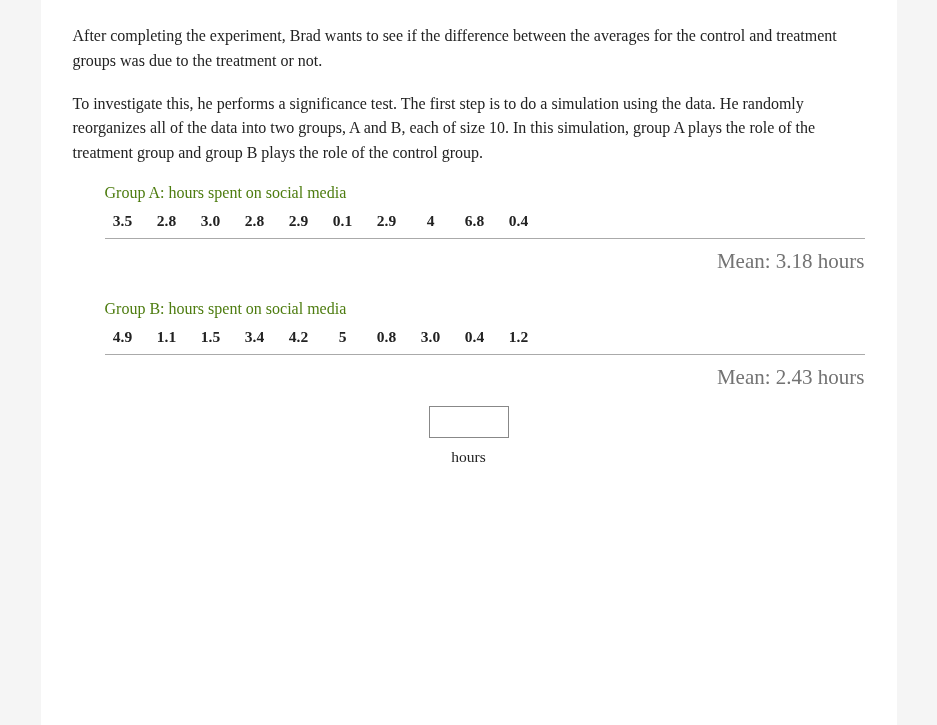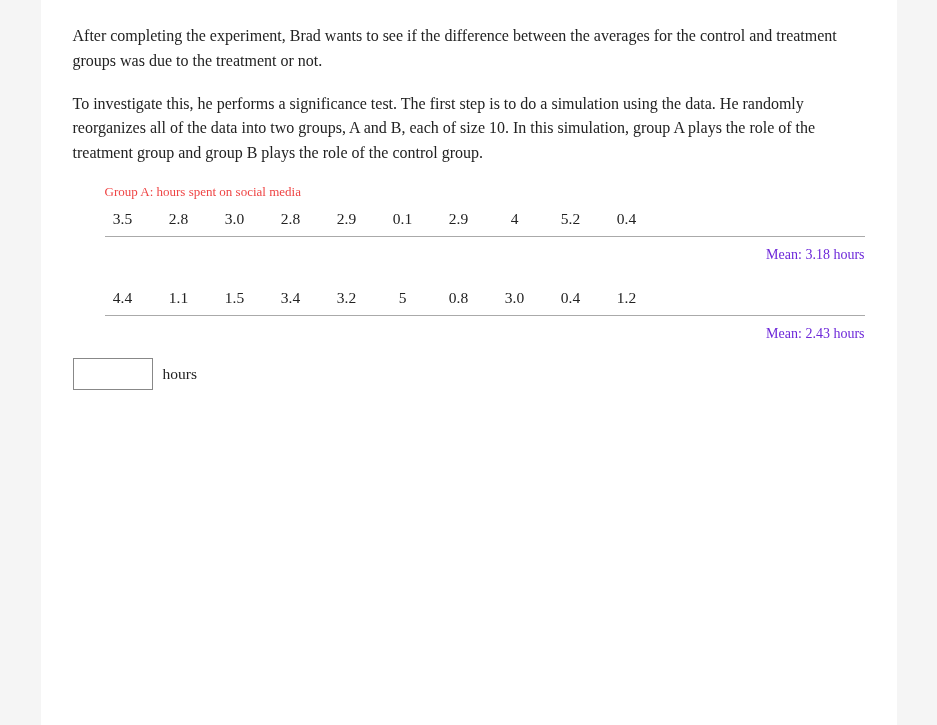--- a/index.html
+++ b/index.html
@@ -30,60 +30,62 @@
     .paragraph {
       margin-bottom: 18px;
       line-height: 1.55;
     }
 
     .group-section {
       margin: 18px 0 0 32px;
     }
 
     .group-label {
-      font-size: 13px;
+      font-size: 16px;
       margin-bottom: 10px;
-      color: #ef4444;
+      color: #4d7c0f;
     }
 
     .data-row {
       display: flex;
       flex-direction: row;
-      gap: 28px;
+      gap: 16px;
       align-items: center;
       margin-bottom: 0;
       font-size: 15.5px;
       padding-left: 4px;
+      font-weight: bold;
     }
 
     .data-value {
       min-width: 28px;
       text-align: center;
     }
 
     .divider {
       border: none;
       border-top: 1px solid #aaa;
       margin: 8px 0 4px 0;
     }
 
     .mean-row {
       display: flex;
       justify-content: flex-end;
       align-items: center;
       padding: 6px 0 8px 0;
-      font-size: 14px;
-      color: #6d28d9;
+      font-size: 21px;
+      color: #737373;
     }
 
     .answer-row {
       display: flex;
       align-items: center;
       gap: 10px;
       margin-top: 8px;
+      flex-direction: column;
     }
 
     .answer-input {
       width: 80px;
       height: 32px;
       border: 1px solid #888;
       background: #fff;
       font-size: 15px;
       padding: 2px 6px;
       outline: none;
@@ -107,38 +109,39 @@
     <div class="data-row">
 
     <span class="data-value">3.5</span>
         <span class="data-value">2.8</span>
         <span class="data-value">3.0</span>
         <span class="data-value">2.8</span>
         <span class="data-value">2.9</span>
         <span class="data-value">0.1</span>
         <span class="data-value">2.9</span>
         <span class="data-value">4</span>
-        <span class="data-value">5.2</span>
+        <span class="data-value">6.8</span>
         <span class="data-value">0.4</span>
       </div>
     <hr class="divider">
     <div class="mean-row">
       <span>Mean:</span>&nbsp;
       <span>3.18 hours</span>
     </div>
   </div>
 
   <div class="group-section">
+    <div class="group-label">Group B: hours spent on social media</div>
     <div class="data-row">
 
-    <span class="data-value">4.4</span>
+    <span class="data-value">4.9</span>
         <span class="data-value">1.1</span>
         <span class="data-value">1.5</span>
         <span class="data-value">3.4</span>
-        <span class="data-value">3.2</span>
+        <span class="data-value">4.2</span>
         <span class="data-value">5</span>
         <span class="data-value">0.8</span>
         <span class="data-value">3.0</span>
         <span class="data-value">0.4</span>
         <span class="data-value">1.2</span>
       </div>
     <hr class="divider">
     <div class="mean-row">
       <span>Mean:</span>&nbsp;
       <span>2.43 hours</span>

